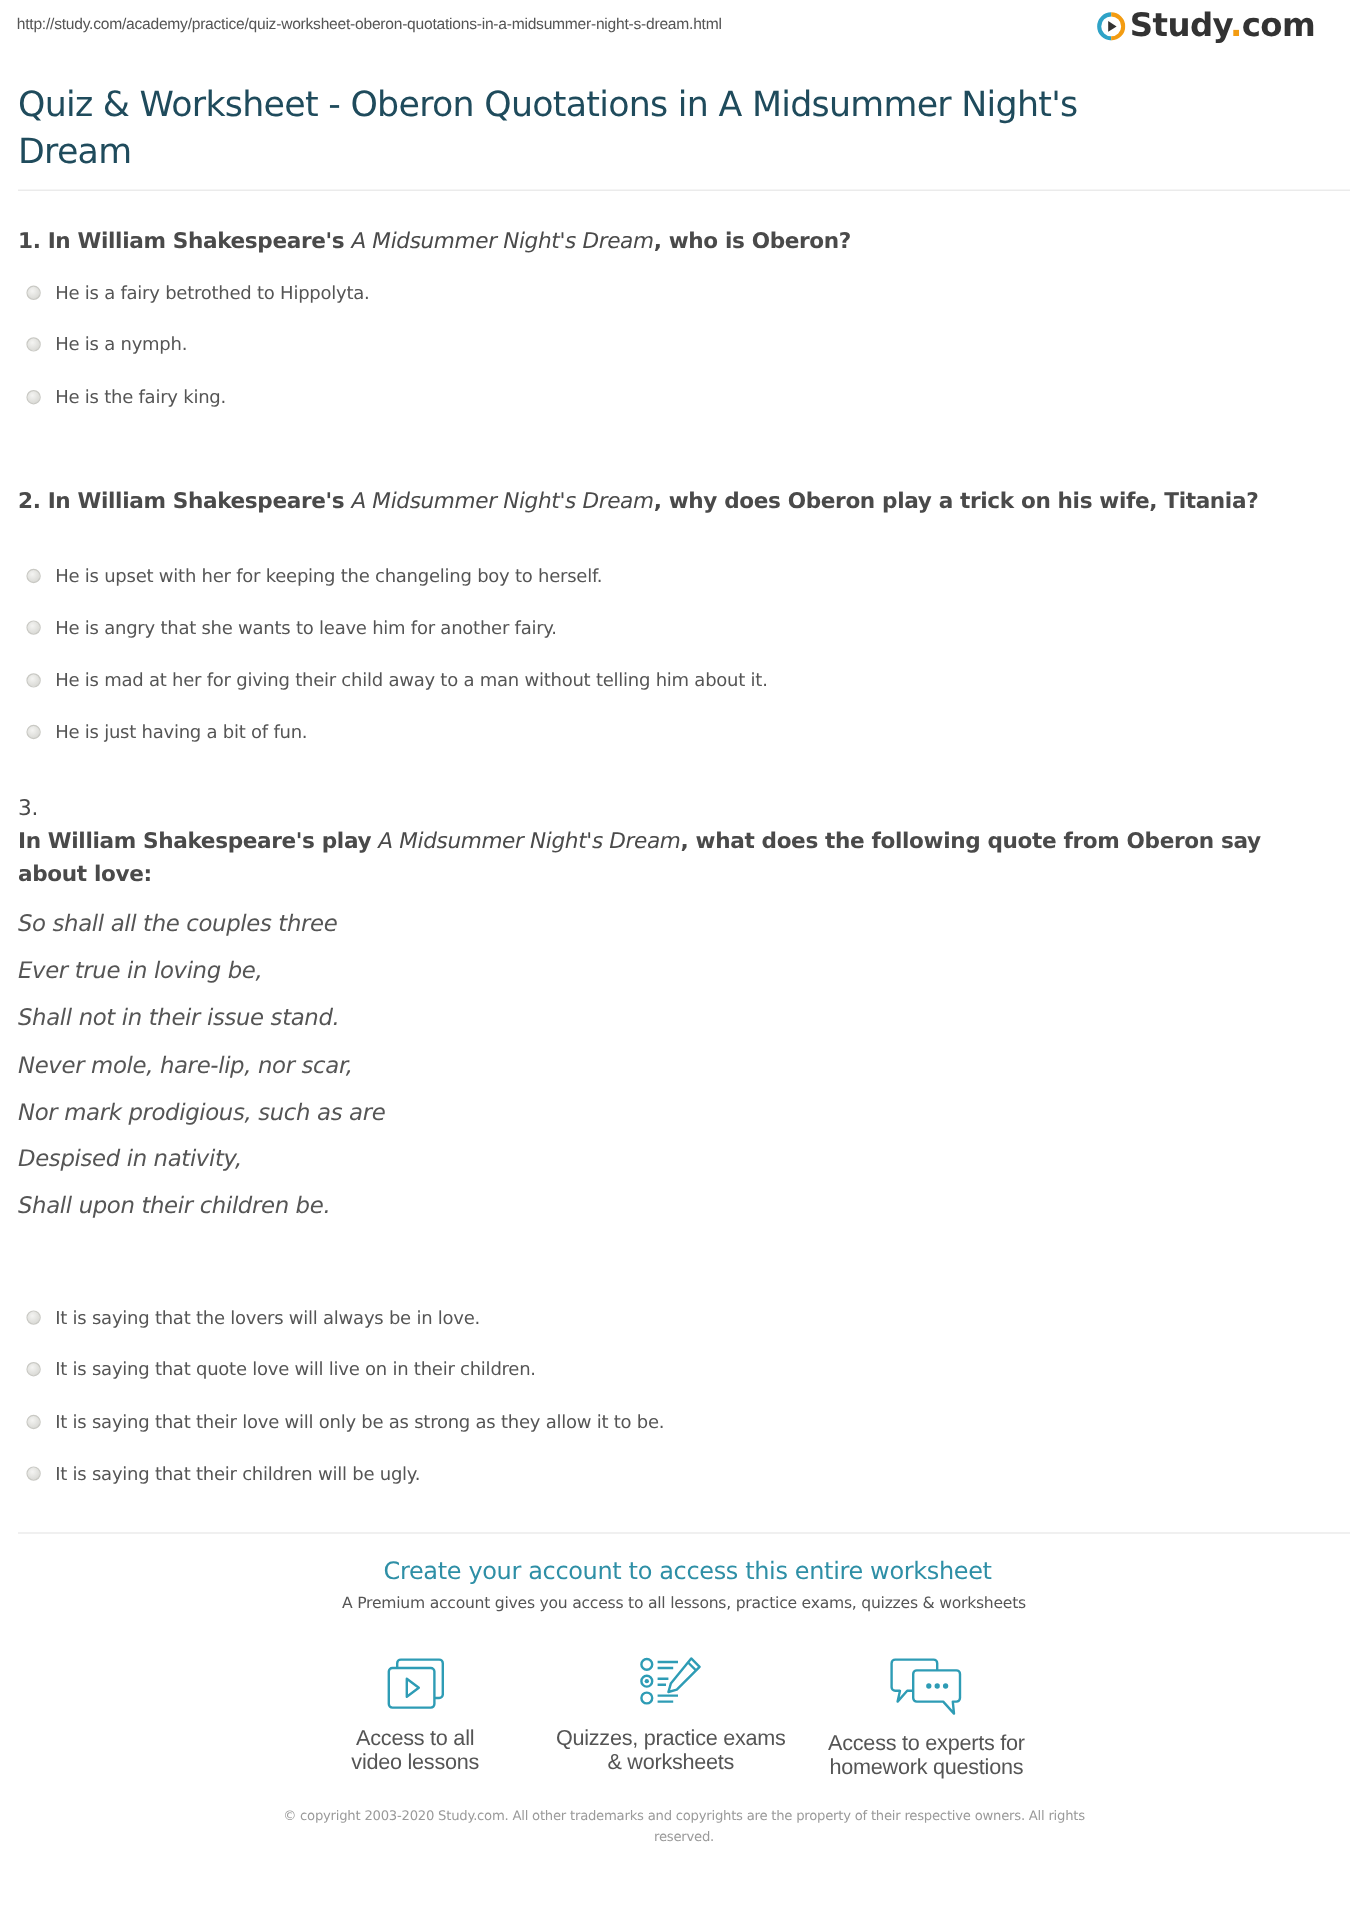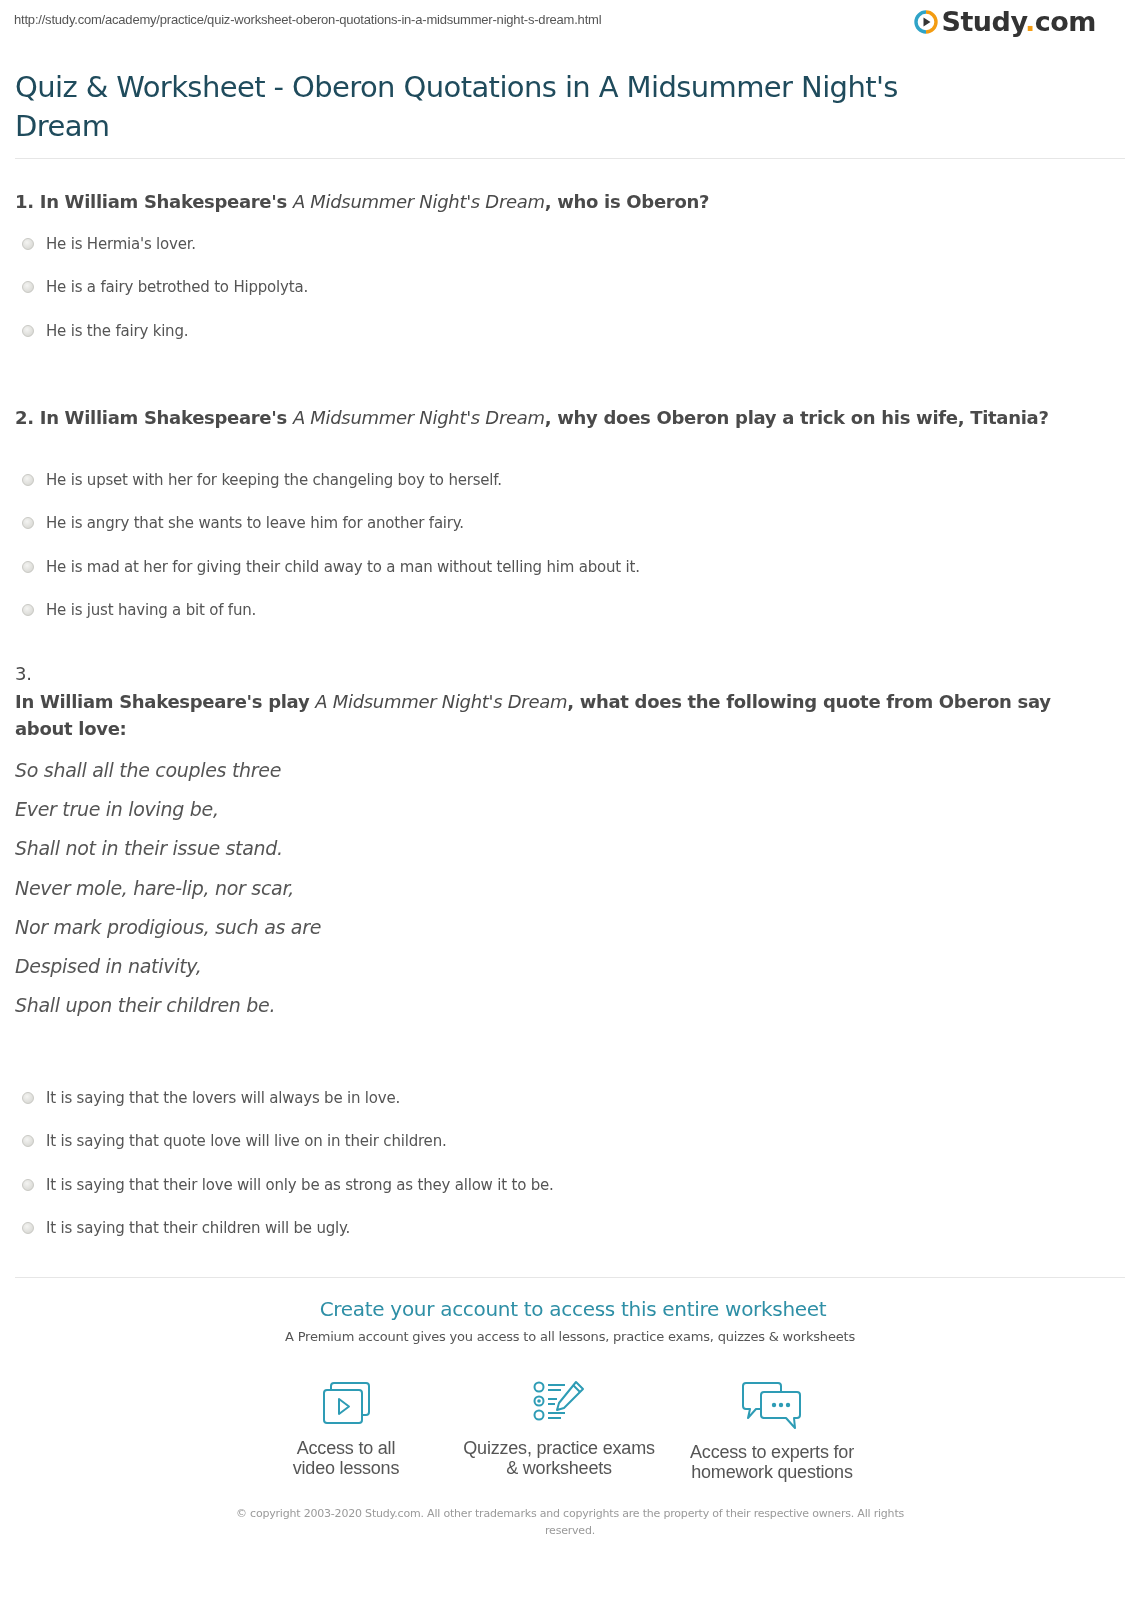--- a/index.html
+++ b/index.html
@@ -120,25 +120,25 @@
 
   <h1 class="title">Quiz &amp; Worksheet - Oberon Quotations in A Midsummer Night's Dream</h1>
   <div class="title-rule"></div>
 
   <div class="question" style="top:188px;">
     <span>1.</span> <span>In William Shakespeare's </span><span class="work">A Midsummer Night's Dream</span><span>, who is Oberon?</span>
   </div>
   <div class="options" style="top:222px;">
     <div class="option">
         <span class="radio"></span>
-        <span>He is Hermia's lover.</span>
-      </div>
-    <div class="option">
-        <span class="radio"></span>
         <span>He is a fairy betrothed to Hippolyta.</span>
+      </div>
+    <div class="option">
+        <span class="radio"></span>
+        <span>He is a nymph.</span>
       </div>
     <div class="option">
         <span class="radio"></span>
         <span>He is the fairy king.</span>
       </div>
   </div>
 
   <div class="question" style="top:404px;">
     <span>2.</span> <span>In William Shakespeare's </span><span class="work">A Midsummer Night's Dream</span><span>, why does Oberon play a trick on his wife, Titania?</span>
   </div>

